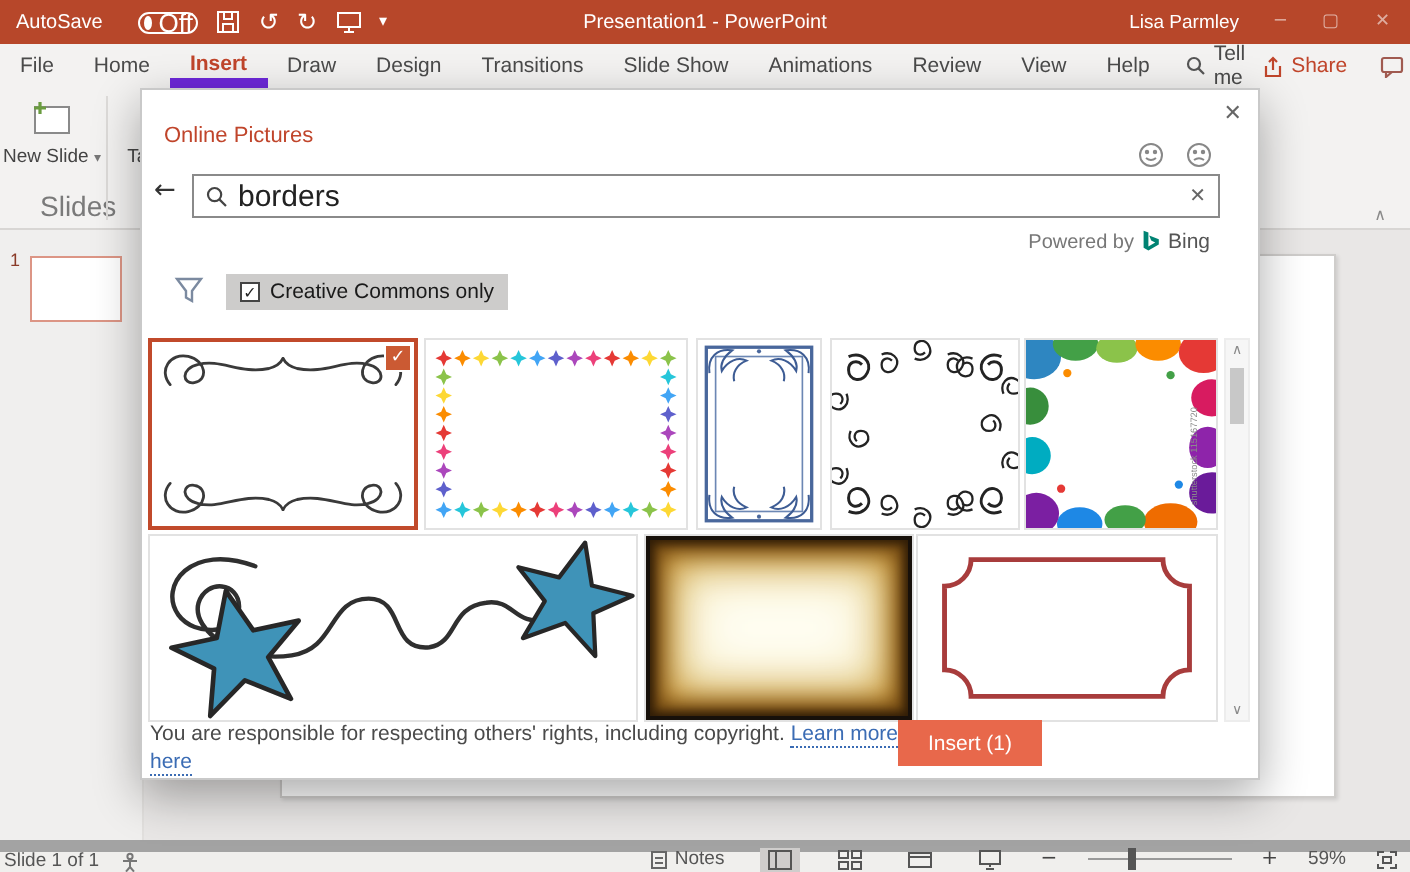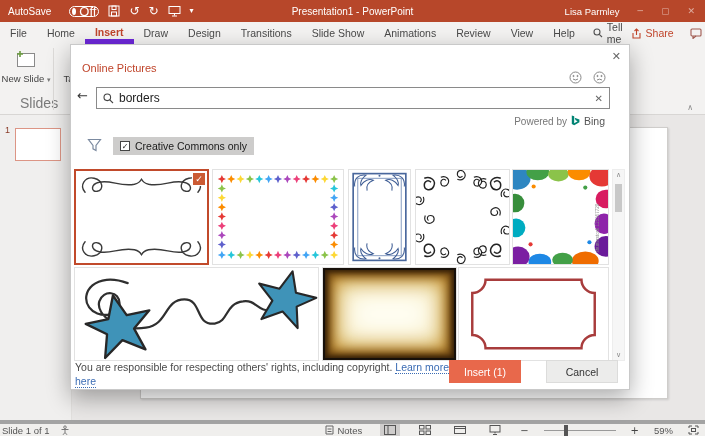--- a/index.html
+++ b/index.html
@@ -45,21 +45,21 @@
   #slide-canvas { position:absolute; left:140px; top:12px; width:528px; height:272px; background:#fff; border:1px solid #cfcdcb; box-shadow:1px 1px 2px rgba(0,0,0,.12); }
 
   
   #dialog { position:absolute; left:70px; top:44px; width:560px; height:346px; background:#fff; border:1px solid #c9c9c9; box-shadow:0 8px 22px rgba(0,0,0,.33); z-index:10; }
   #dlg-close { position:absolute; top:5px; right:8px; font-size:11px; color:#666; cursor:pointer; }
   #dlg-title { position:absolute; left:11px; top:17px; font-size:11px; color:#C0452B; }
   .face { position:absolute; top:26px; cursor:pointer; }
   #face-happy { right:47px; } #face-sad { right:23px; }
   #searchbar { position:absolute; left:25px; top:42px; width:514px; height:22px; border:1px solid #8a8a8a; display:flex; align-items:center; padding:0 6px; gap:5px; background:#fff; }
   #back-arrow { position:absolute; left:6px; top:44px; font-size:13px; color:#333; cursor:pointer; line-height:1; }
-  #search-input { border:none; outline:none; flex:1; font-size:12px; color:#222; font-family:inherit; background:transparent; }
+  #search-input { border:none; outline:none; flex:1; font-size:15px; color:#222; font-family:inherit; background:transparent; }
   #clear-search { font-size:10px; color:#666; cursor:pointer; }
   #powered { position:absolute; top:70px; right:24px; display:flex; align-items:center; gap:4px; font-size:10px; color:#777; }
   #bing-label { color:#555; font-size:10.5px; }
   #filter-icon { position:absolute; left:16px; top:93px; cursor:pointer; }
   #cc-chip { position:absolute; left:42px; top:92px; height:18px; background:#cdcccb; display:flex; align-items:center; gap:5px; padding:0 7px; font-size:10.5px; color:#1a1a1a; cursor:pointer; }
   #cc-box { width:10px; height:10px; background:#fff; border:1px solid #444; font-size:8px; line-height:9px; text-align:center; color:#222; }
 
   .cell { position:absolute; background:#fff; border:1px solid #e2e2e2; cursor:pointer; overflow:hidden; }
   .cell.selected { border:2px solid #c14a2b; }
   .badge { position:absolute; top:1px; right:1px; width:14px; height:14px; background:#cb5a33; border:1px solid #fff; color:#fff; font-size:9px; line-height:13px; text-align:center; }
@@ -72,21 +72,21 @@
   #disclaimer { position:absolute; left:4px; top:316px; width:392px; font-size:10.5px; color:#4a4a4a; line-height:1.3; }
   .lnk { color:#3b6cb4; border-bottom:1px dotted #3b6cb4; cursor:pointer; }
   #insert-btn { position:absolute; left:378px; top:315px; width:72px; height:23px; background:#E8684B; color:#fff; border:none; font-size:10.5px; font-family:inherit; cursor:pointer; }
   #cancel-btn { position:absolute; left:475px; top:315px; width:72px; height:23px; background:#ececeb; color:#333; border:1px solid #dcdcdb; font-size:10.5px; font-family:inherit; cursor:pointer; }
 
   
   #burnt { width:100%; height:100%; background:#fffef4;
     box-shadow: inset 0 0 0 2px #17100a, inset 0 0 5px 4px #301d07, inset 0 0 10px 8px #6b4310, inset 0 0 18px 13px #c08b2d, inset 0 0 28px 20px #efe0a8; }
 
   
-  #statusbar { position:absolute; left:0; top:420px; width:705px; height:16px; background:#f0efed; border-top:4px solid #a3a3a3; display:flex; align-items:center; font-size:9.5px; color:#555; }
+  #statusbar { position:absolute; left:0; top:420px; width:705px; height:16px; background:#f0efed; border-top:6px solid #a3a3a3; display:flex; align-items:flex-end; font-size:9.5px; color:#555; }
   #sb-left { display:flex; align-items:center; gap:10px; padding-left:2px; }
   #sb-right { margin-left:auto; display:flex; align-items:center; gap:15px; padding-right:6px; }
   .sb-btn { display:flex; align-items:center; gap:3px; cursor:pointer; padding:1px 3px; }
   .viewbtn { padding:1px 4px; cursor:pointer; display:flex; align-items:center; }
   .viewbtn.active { background:#cfcdcc; }
   #zoom-slider { width:72px; height:1px; background:#9a9a9a; position:relative; cursor:pointer; }
   #zoom-thumb { position:absolute; left:20px; top:-5px; width:4px; height:11px; background:#555; }
   .zbtn { cursor:pointer; font-size:10px; color:#444; }
 </style>
 </head>
@@ -422,21 +422,20 @@
     <div id="scr-thumb"></div>
     <span class="scr-arrow ico" id="scr-down">∨</span>
   </div>
 
   <div id="disclaimer">
     <span>You are responsible for respecting others' rights, including copyright.</span>
     <span class="lnk">Learn more</span><br>
     <span class="lnk">here</span>
   </div>
   <button id="insert-btn">Insert (1)</button>
-  <button id="cancel-btn">Cancel</button>
 </div>
 
 <div id="statusbar">
   <div id="sb-left">
     <span>Slide 1 of 1</span>
     <span>
       <svg width="10" height="10" viewBox="0 0 10 10" fill="none" stroke="#777" stroke-width="1">
         <circle cx="5" cy="2.2" r="1.3"></circle>
           <path d="M1.5,4.5 H8.5 M5,4.5 V7.5 M5,7.5 L3,9.8 M5,7.5 L7,9.8"></path>
       </svg>

